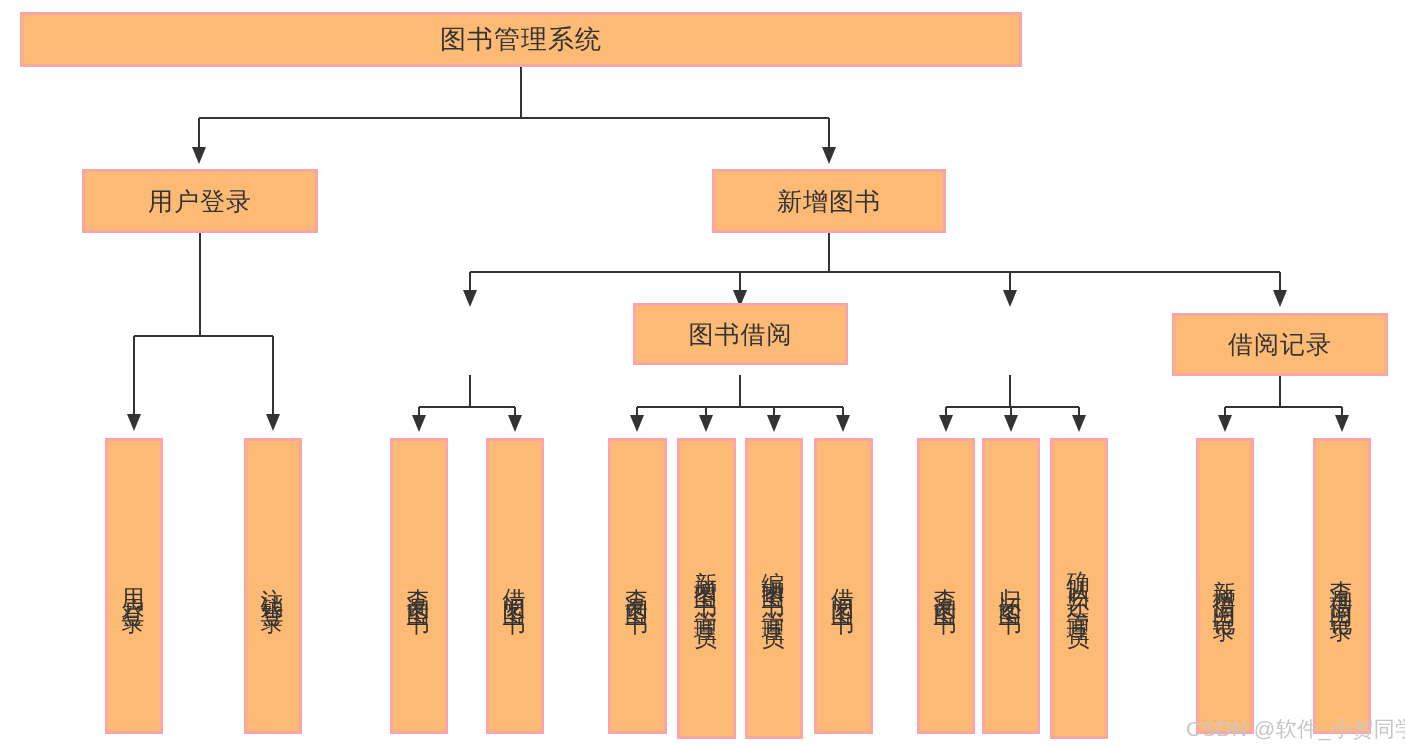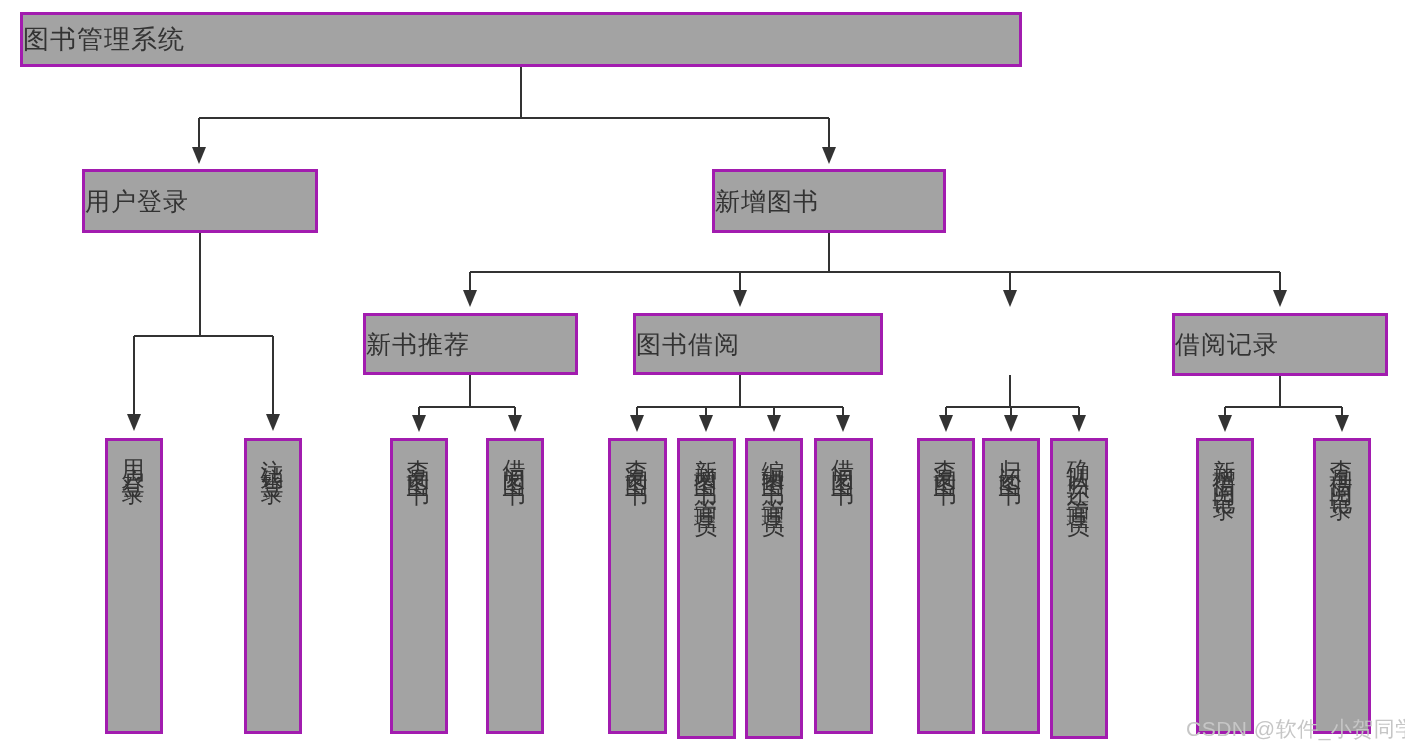--- a/index.html
+++ b/index.html
@@ -21,25 +21,25 @@
   .connectors path {
     stroke: #333333;
     stroke-width: 2.5;
     fill: none;
     shape-rendering: crispEdges;
   }
   .connectors polygon { fill: #333333; stroke: none; }
   .node {
     position: absolute;
     box-sizing: border-box;
-    background: #a3a3a3;
-    border: 3px solid #a21caf;
+    background: #fdba74;
+    border: 3px solid #fca5a5;
     display: flex;
     align-items: center;
-    justify-content: flex-start;
+    justify-content: center;
   }
   .hbox { font-size: 25px; letter-spacing: 1px; }
   .hbox.root { font-size: 26px; }
   .vbox {
     font-size: 23px;
     writing-mode: vertical-rl;
     letter-spacing: 8px;
     text-align: center;
   }
   .vbox span { display: block; }
@@ -111,24 +111,21 @@
     <span>图书管理系统</span>
   </div>
 
   <div class="node hbox" style="left:82px;top:169px;width:236px;height:64px">
     <span>用户登录</span>
   </div>
   <div class="node hbox" style="left:712px;top:169px;width:234px;height:64px">
     <span>新增图书</span>
   </div>
 
-  <div class="node hbox" style="left:363px;top:313px;width:215px;height:62px">
-    <span>新书推荐</span>
-  </div>
-  <div class="node hbox" style="left:633px;top:313px;width:250px;height:62px">
+  <div class="node hbox" style="left:633px;top:303px;width:215px;height:62px">
     <span>图书借阅</span>
   </div>
   <div class="node hbox" style="left:1172px;top:313px;width:216px;height:63px">
     <span>借阅记录</span>
   </div>
 
   <div class="node vbox" style="left:105px;top:438px;width:58px;height:296px">
     <span>用户登录</span>
   </div>
   <div class="node vbox" style="left:244px;top:438px;width:58px;height:296px">

